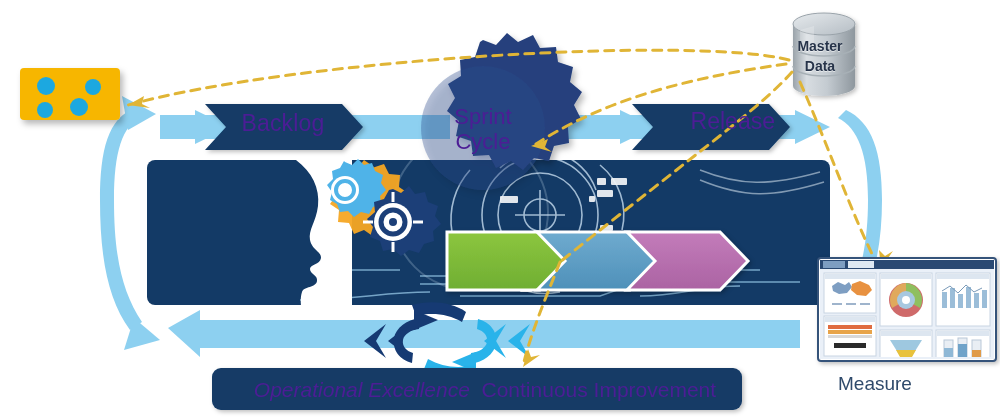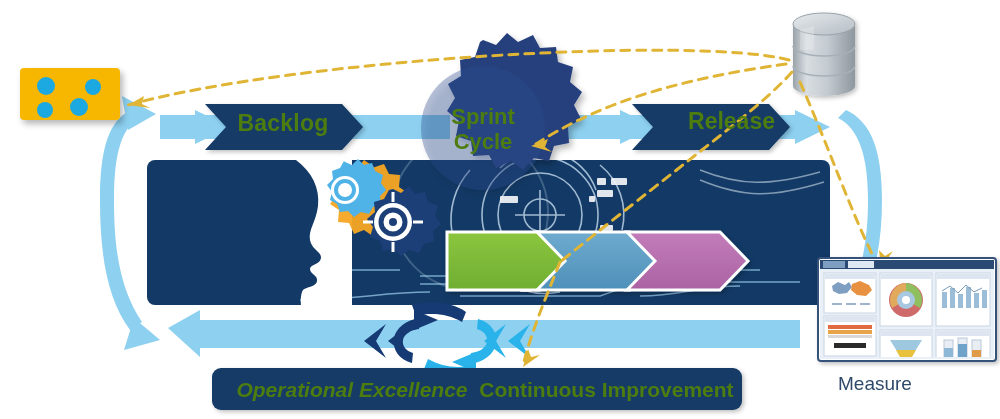--- a/index.html
+++ b/index.html
@@ -1,19 +1,19 @@
 <!DOCTYPE html>
 <html><head>
 <meta charset="utf-8">
 <style>
   html,body{margin:0;padding:0;background:#ffffff;}
   body{width:1000px;height:419px;overflow:hidden;font-family:"Liberation Sans",sans-serif;}
   #stage{position:relative;width:1000px;height:419px;background:#ffffff;}
   #stage svg.layer{position:absolute;left:0;top:0;width:1000px;height:419px;}
-  .txt{position:absolute;color:#4d7c0f;font-weight:bold;pointer-events:none;}
+  .txt{position:absolute;color:#4c1d95;font-weight:normal;pointer-events:none;}
   #backlog-label{left:218px;top:110px;width:130px;font-size:23px;text-align:center;letter-spacing:.2px;}
   #release-label{left:645px;top:108px;width:130px;font-size:23px;text-align:right;}
   #sprint-label{left:418px;top:105px;width:130px;font-size:22px;text-align:center;line-height:1.12;}
   #master-label{left:780px;top:36px;width:80px;font-size:14px;text-align:center;color:#27344a;
     line-height:1.45;text-shadow:0 1px 0 rgba(255,255,255,.55);font-weight:bold;}
   #oe-banner-text{left:205px;top:378px;width:560px;font-size:21px;text-align:center;white-space:nowrap;}
   #oe-banner-text .ital{font-style:italic;text-align:center;}
   #measure-label{left:838px;top:373px;width:160px;font-size:19px;color:#2f4a6b;
     font-weight:normal;}
 </style>
@@ -326,20 +326,24 @@
 
   <div class="txt" id="backlog-label">Backlog</div>
 
   <div class="txt" id="release-label">Release</div>
 
   <div class="txt" id="sprint-label">
     <span>Sprint</span><br>
     <span>Cycle</span>
   </div>
 
+  <div class="txt" id="master-label">
+    <span>Master</span><br>
+    <span>Data</span>
+  </div>
 
   <div class="txt" id="oe-banner-text">
     <span class="ital">Operational Excellence</span>&nbsp;
     <span>Continuous Improvement</span>
   </div>
 
   <div class="txt" id="measure-label">Measure</div>
 
 </div>
 

